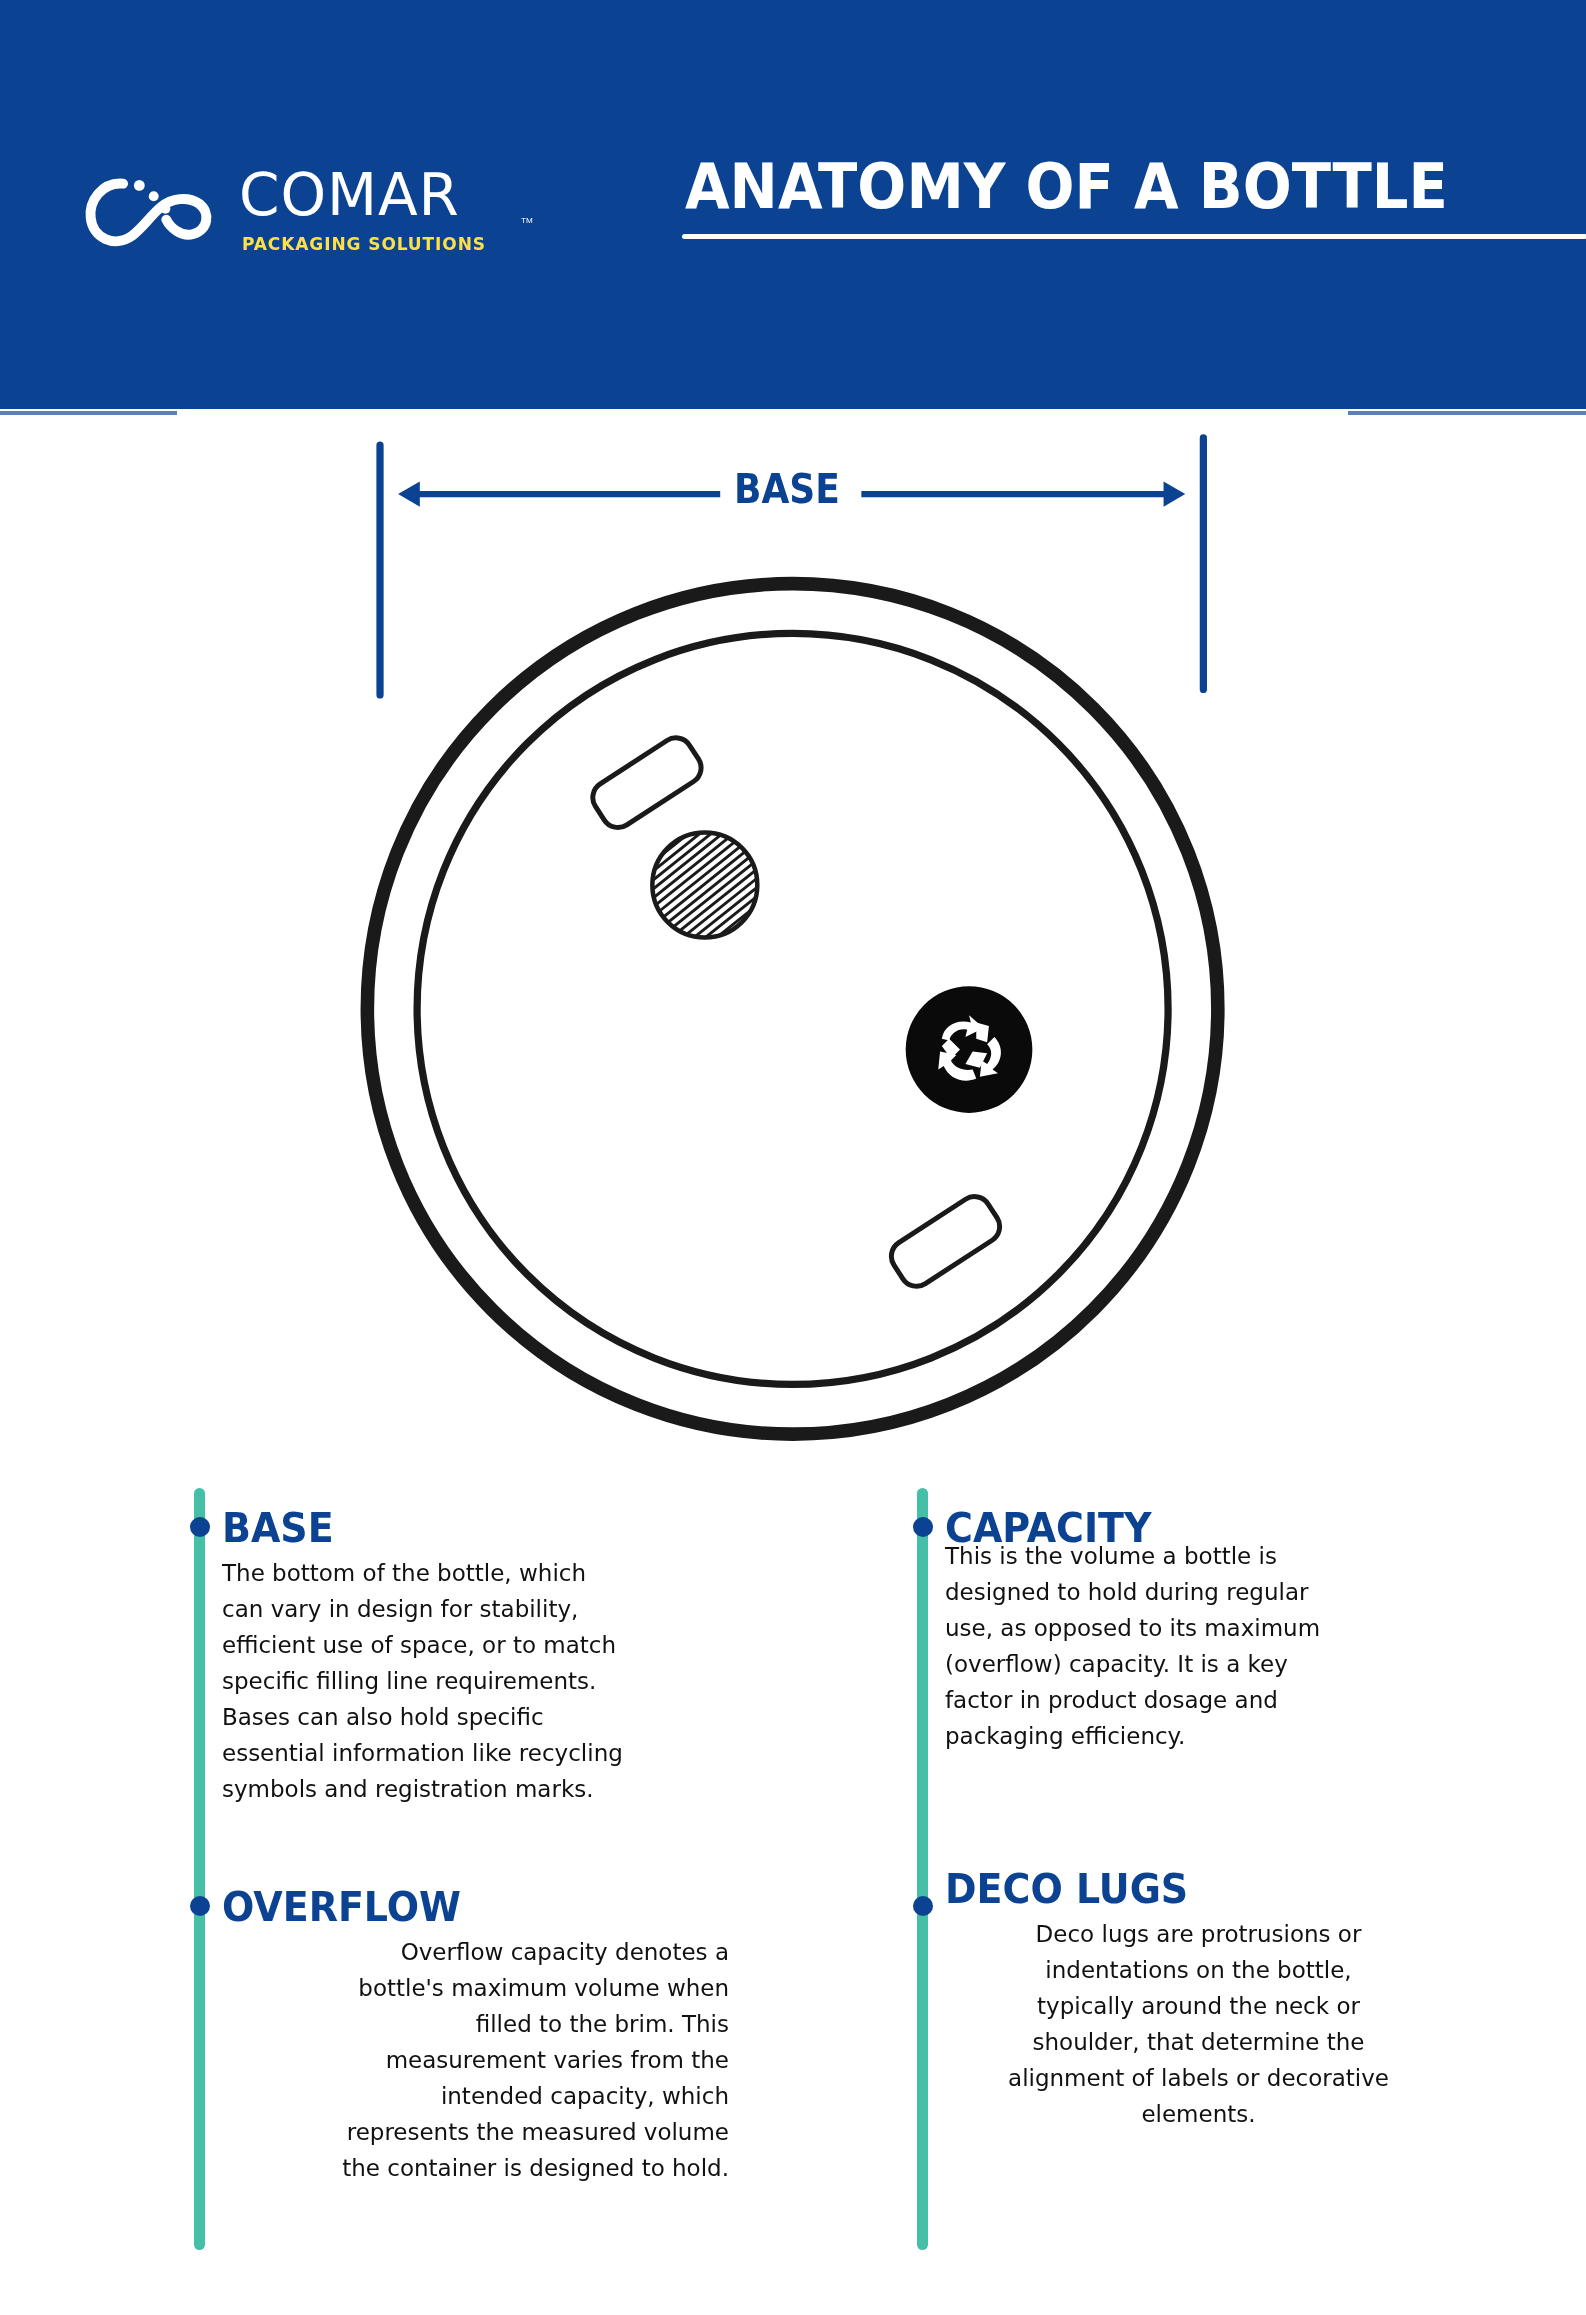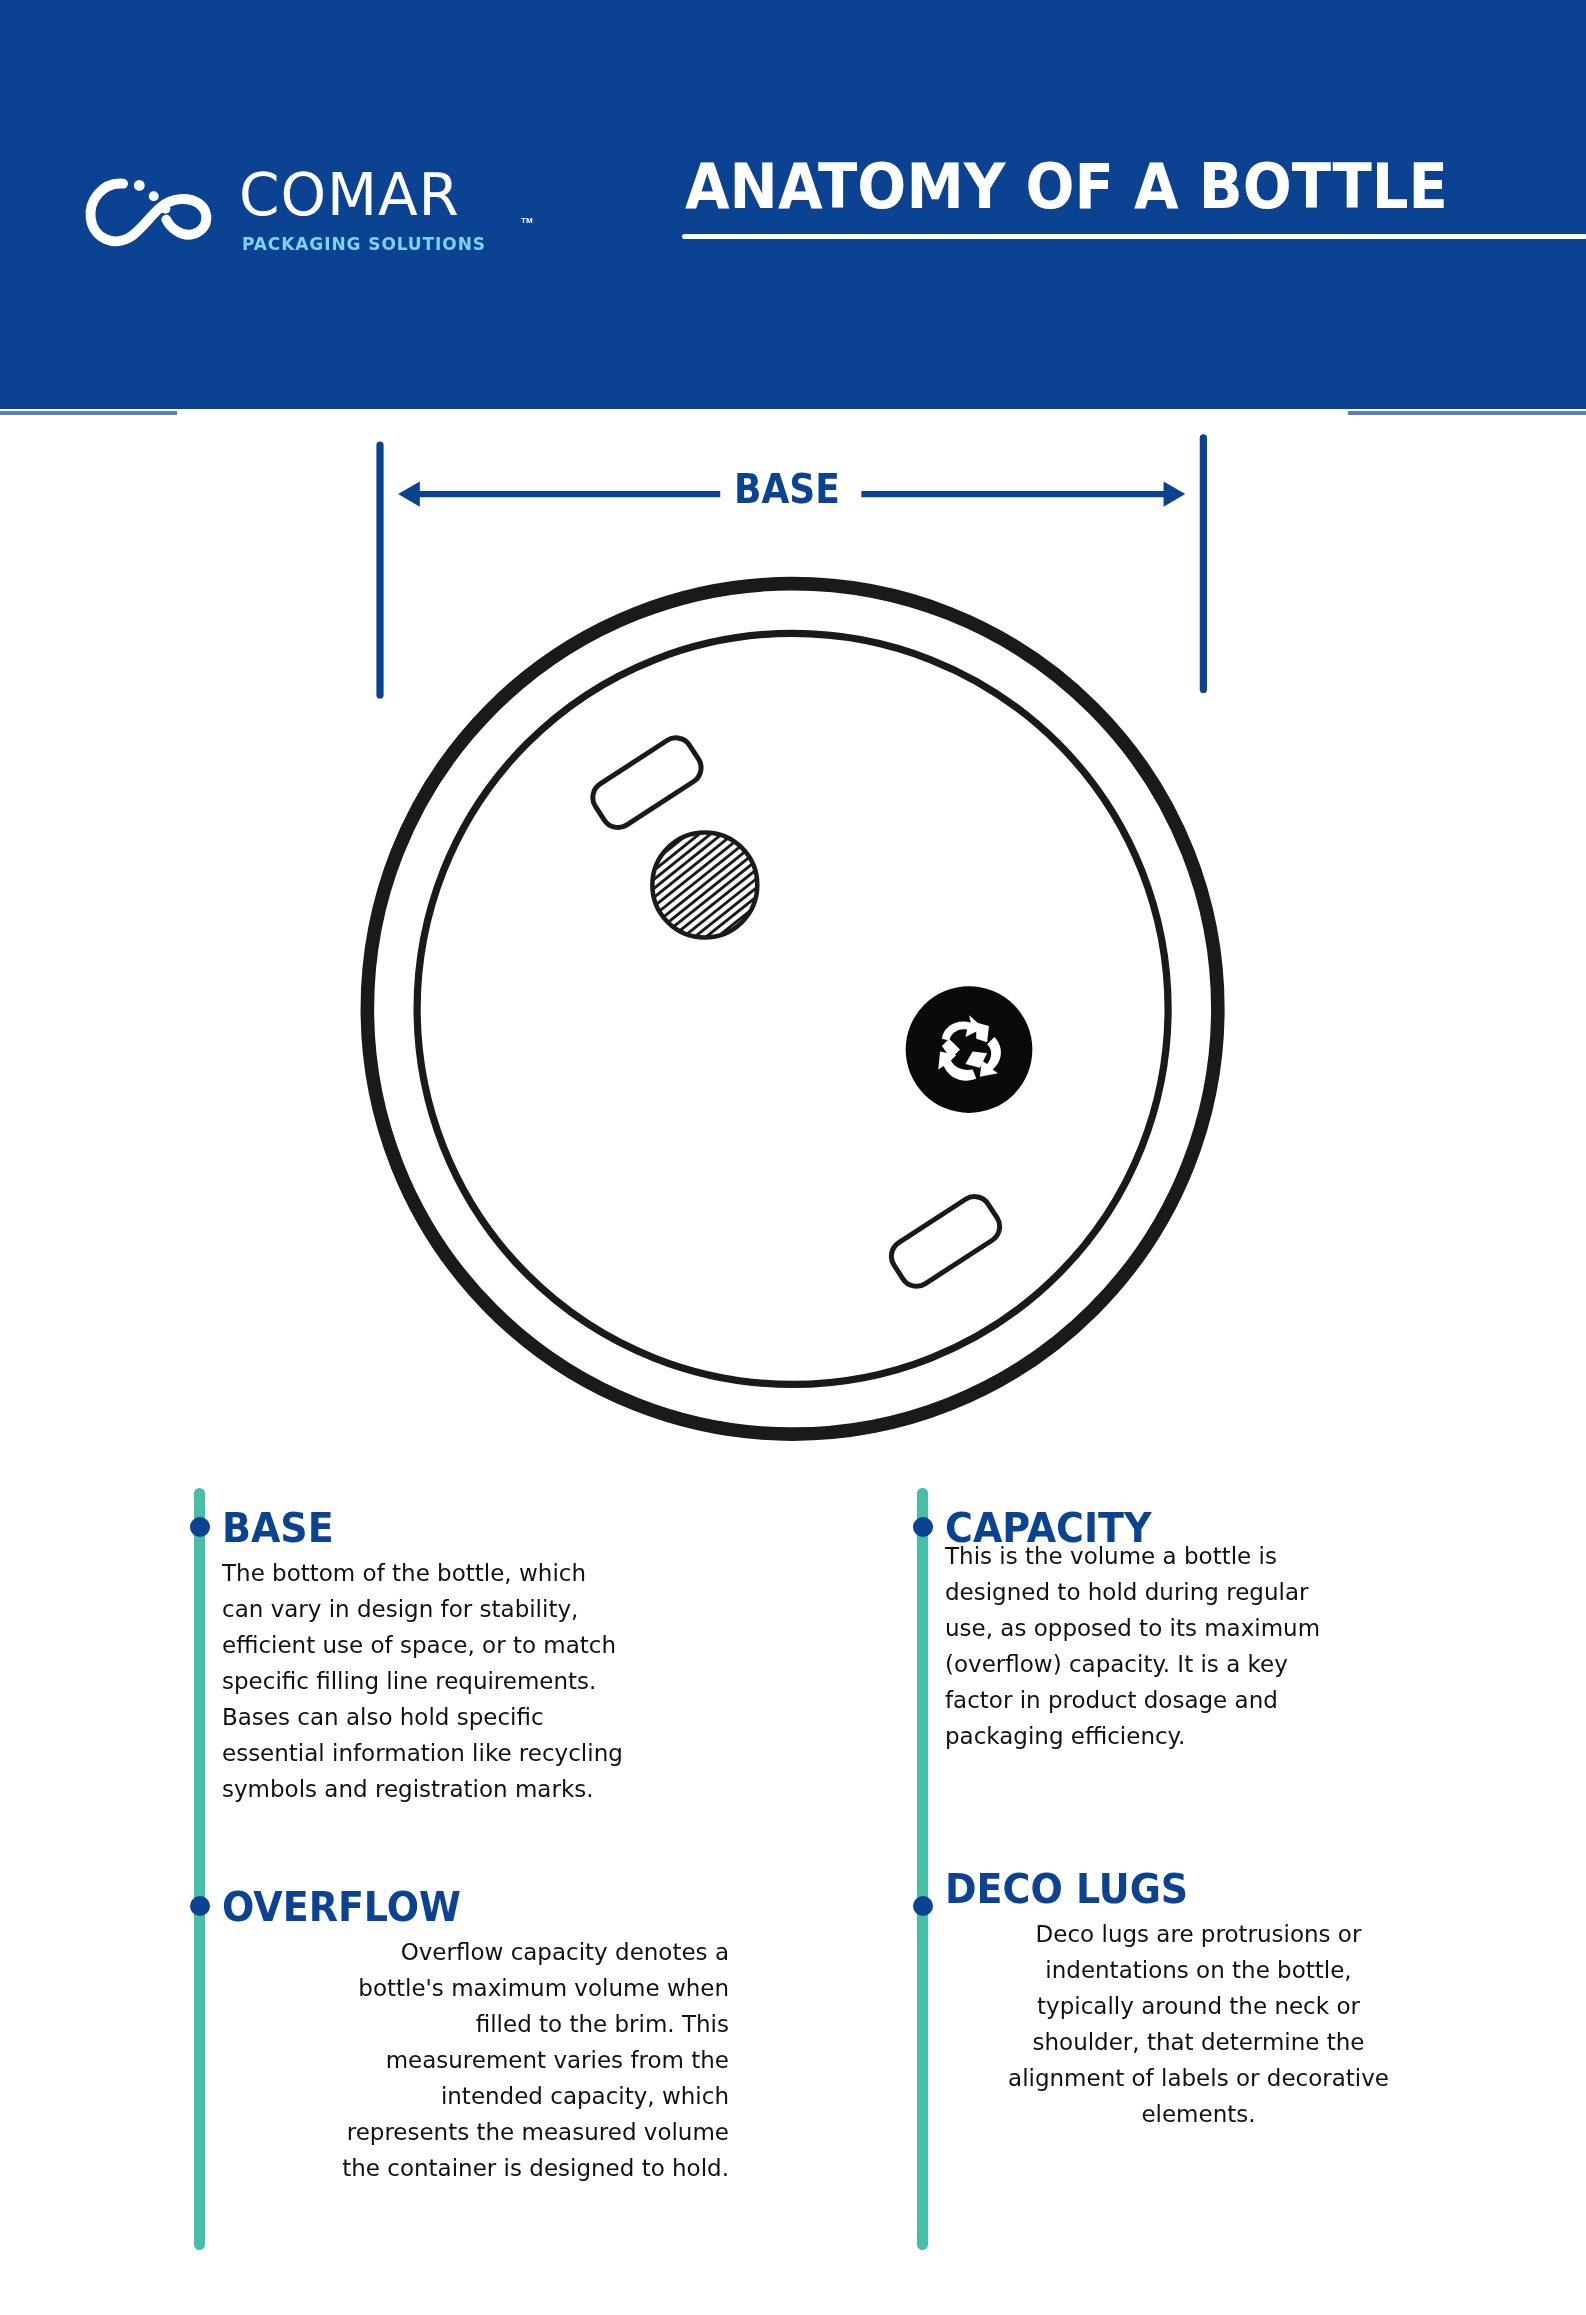--- a/index.html
+++ b/index.html
@@ -18,24 +18,24 @@
   .header-rule-left { left: 0; width: 177px; }
   .header-rule-right { left: 1348px; width: 239px; }
   .logo { position: absolute; left: 83px; top: 171px; width: 470px; height: 90px; }
   .logo-icon { position: absolute; left: 0; top: 0; width: 145px; height: 81px; }
   .logo-name {
     position: absolute; left: 156px; top: -5.4px; color: #ffffff;
     font-family: "DejaVu Sans", sans-serif; font-size: 58px; font-weight: normal;
     letter-spacing: 0.9px; line-height: 1;
   }
   .logo-tm {
-    position: absolute; left: 438px; top: 45px; color: #fff; font-size: 8.1px; font-weight: bold;
+    position: absolute; left: 438px; top: 45px; color: #fff; font-size: 8.1px; font-weight: normal;
   }
   .logo-sub {
-    position: absolute; left: 159px; top: 65px; color: #7dd3fc;
+    position: absolute; left: 159px; top: 65px; color: #fde047;
     font-family: "DejaVu Sans", sans-serif; font-size: 17px; font-weight: bold;
     letter-spacing: 0.9px; line-height: 1;
   }
   .title {
     position: absolute; left: 685px; top: 156px; color: #ffffff;
     font-family: "DejaVu Sans", sans-serif; font-weight: bold;
     font-size: 62px; letter-spacing: 0px; line-height: 1; white-space: nowrap;
     transform: scaleX(0.93); transform-origin: left top;
   }
   .title-underline {

